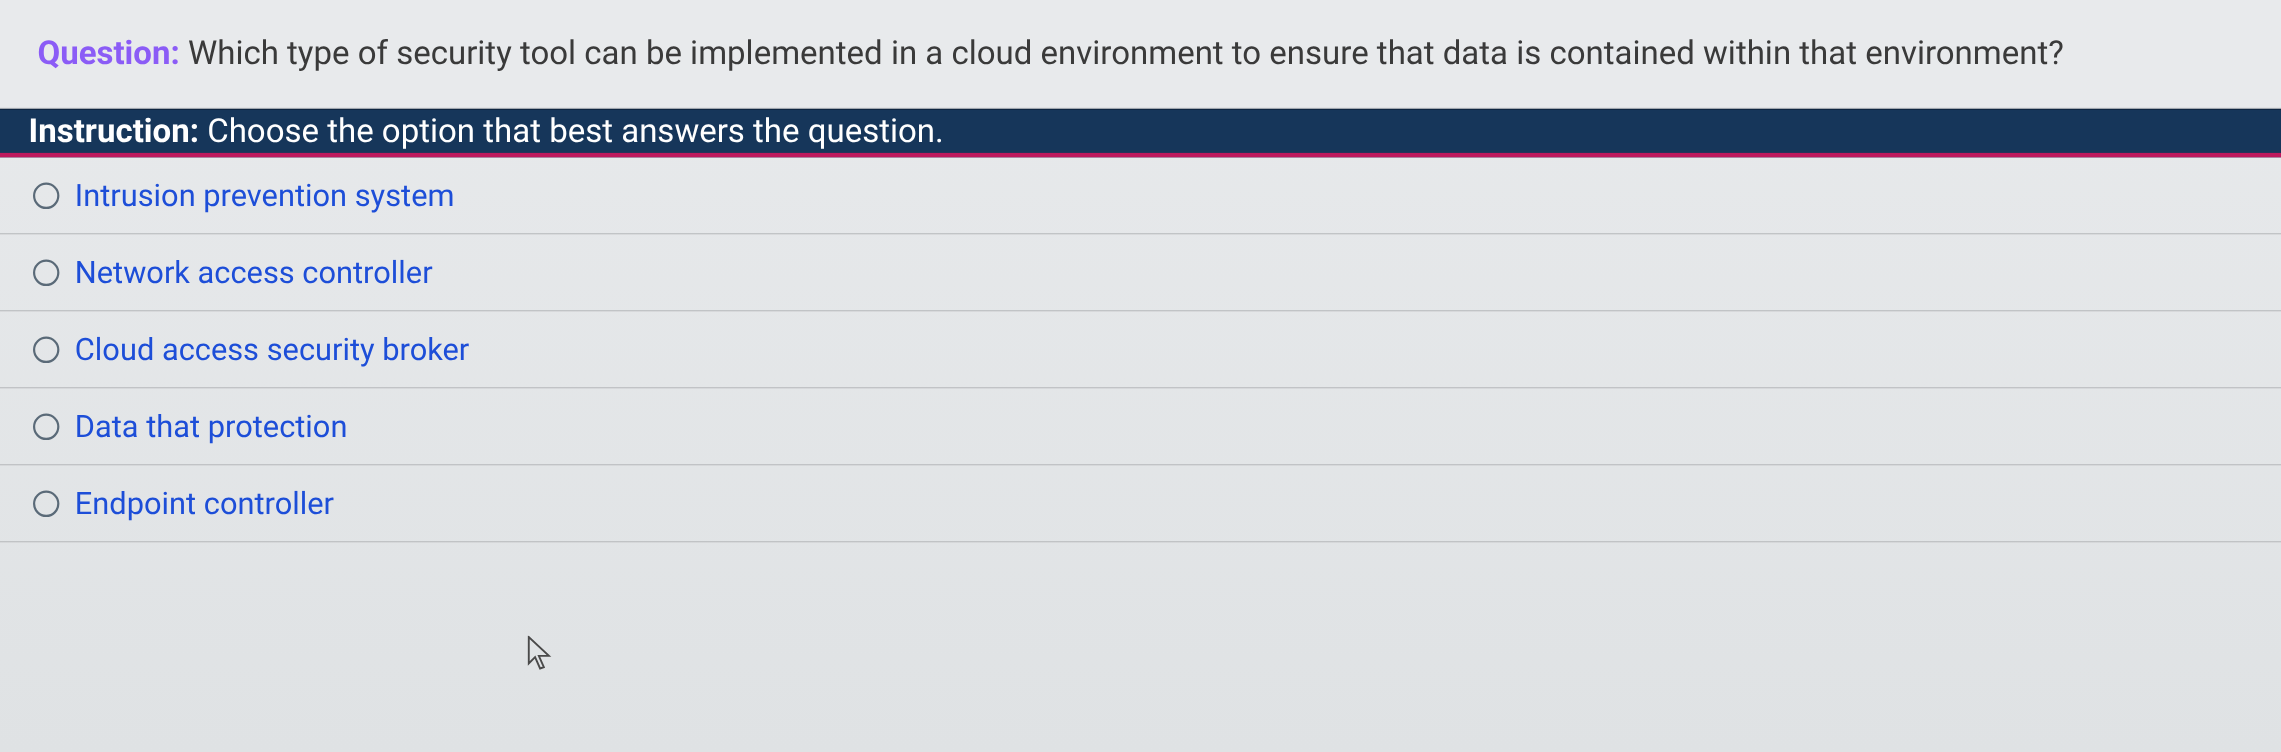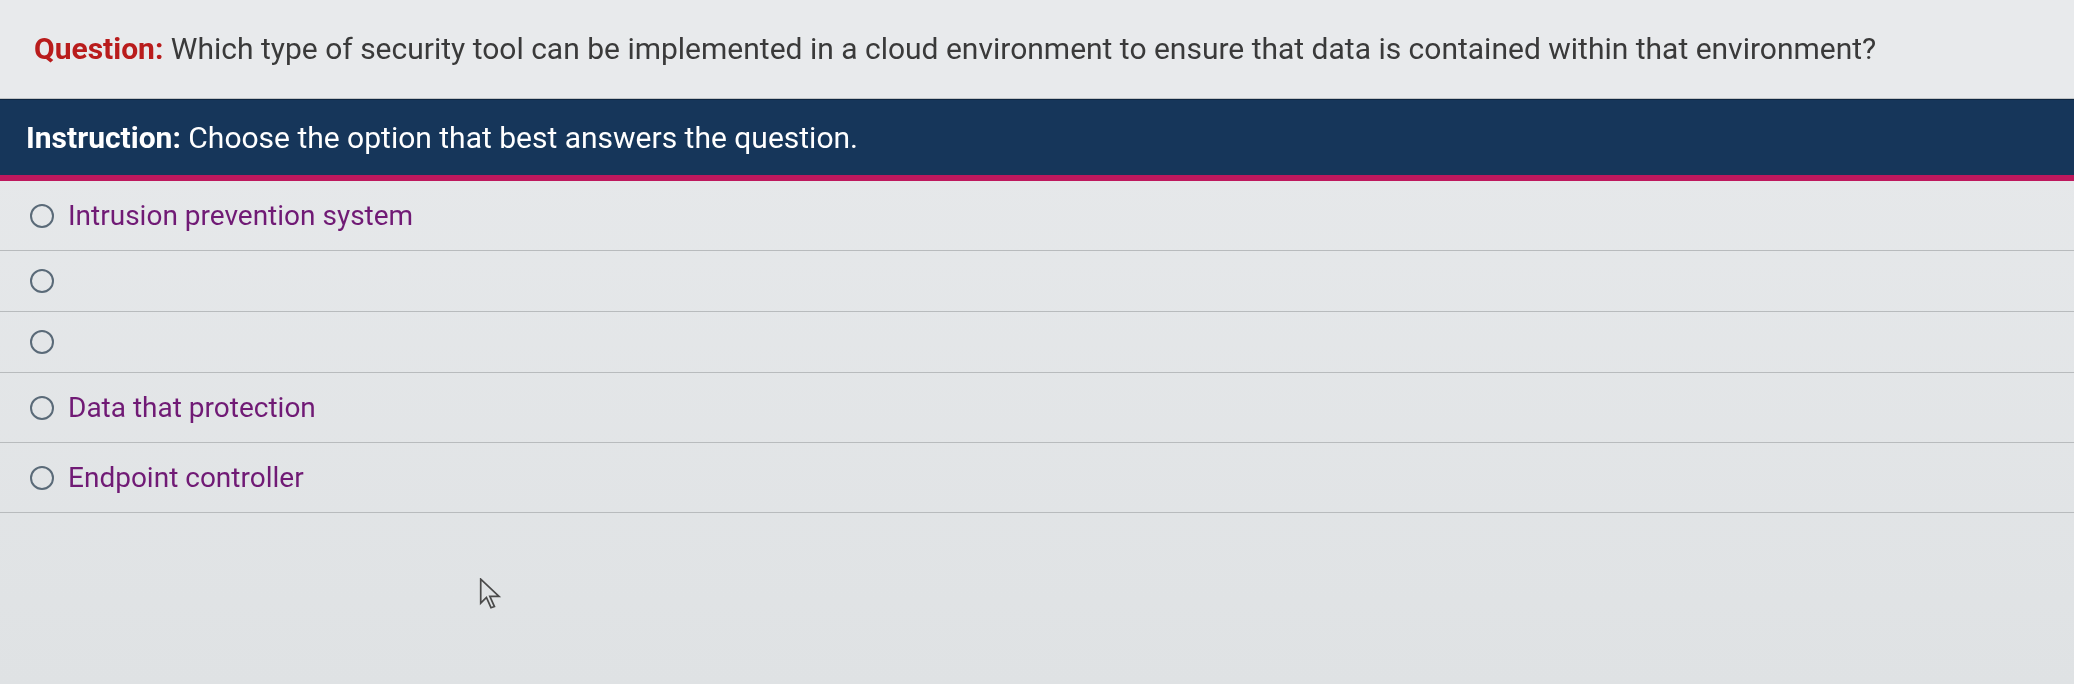--- a/index.html
+++ b/index.html
@@ -17,30 +17,30 @@
     .question-block {
       padding: 28px 34px;
       font-size: 30px;
       line-height: 1.4;
       color: #3a3a3a;
       background: #e8eaec;
       border-bottom: 1px solid #c0c3c5;
     }
     .question-label {
       font-weight: 700;
-      color: #b91c1c;
+      color: #8b5cf6;
     }
     .instruction-block {
       background: #16365a;
       color: #ffffff;
-      padding: 18px 26px;
+      padding: 0 26px;
       font-size: 30px;
       line-height: 1.3;
       border-top: 1px solid #0d2540;
-      border-bottom: 6px solid #be185d;
+      border-bottom: 4px solid #be185d;
     }
     .instruction-label {
       font-weight: 700;
     }
     .options-container {
       display: flex;
       flex-direction: column;
     }
     .option-row {
       display: flex;
@@ -54,21 +54,21 @@
     }
     .radio-circle {
       width: 24px;
       height: 24px;
       border: 2.5px solid #5a6a78;
       border-radius: 50%;
       margin-right: 14px;
       flex-shrink: 0;
     }
     .option-text {
-      color: #701a75;
+      color: #1d4ed8;
     }
     .cursor-pointer {
       position: absolute;
       left: 478px;
       top: 578px;
       width: 26px;
       height: 32px;
       pointer-events: none;
     }
   </style>
@@ -87,24 +87,26 @@
 
 <div class="options-container">
 
   <div class="option-row">
     <span class="radio-circle"></span>
     <span class="option-text">Intrusion prevention system</span>
   </div>
 
   <div class="option-row">
     <span class="radio-circle"></span>
+    <span class="option-text">Network access controller</span>
   </div>
 
   <div class="option-row">
     <span class="radio-circle"></span>
+    <span class="option-text">Cloud access security broker</span>
   </div>
 
   <div class="option-row">
     <span class="radio-circle"></span>
     <span class="option-text">Data that protection</span>
   </div>
 
   <div class="option-row">
     <span class="radio-circle"></span>
     <span class="option-text">Endpoint controller</span>

